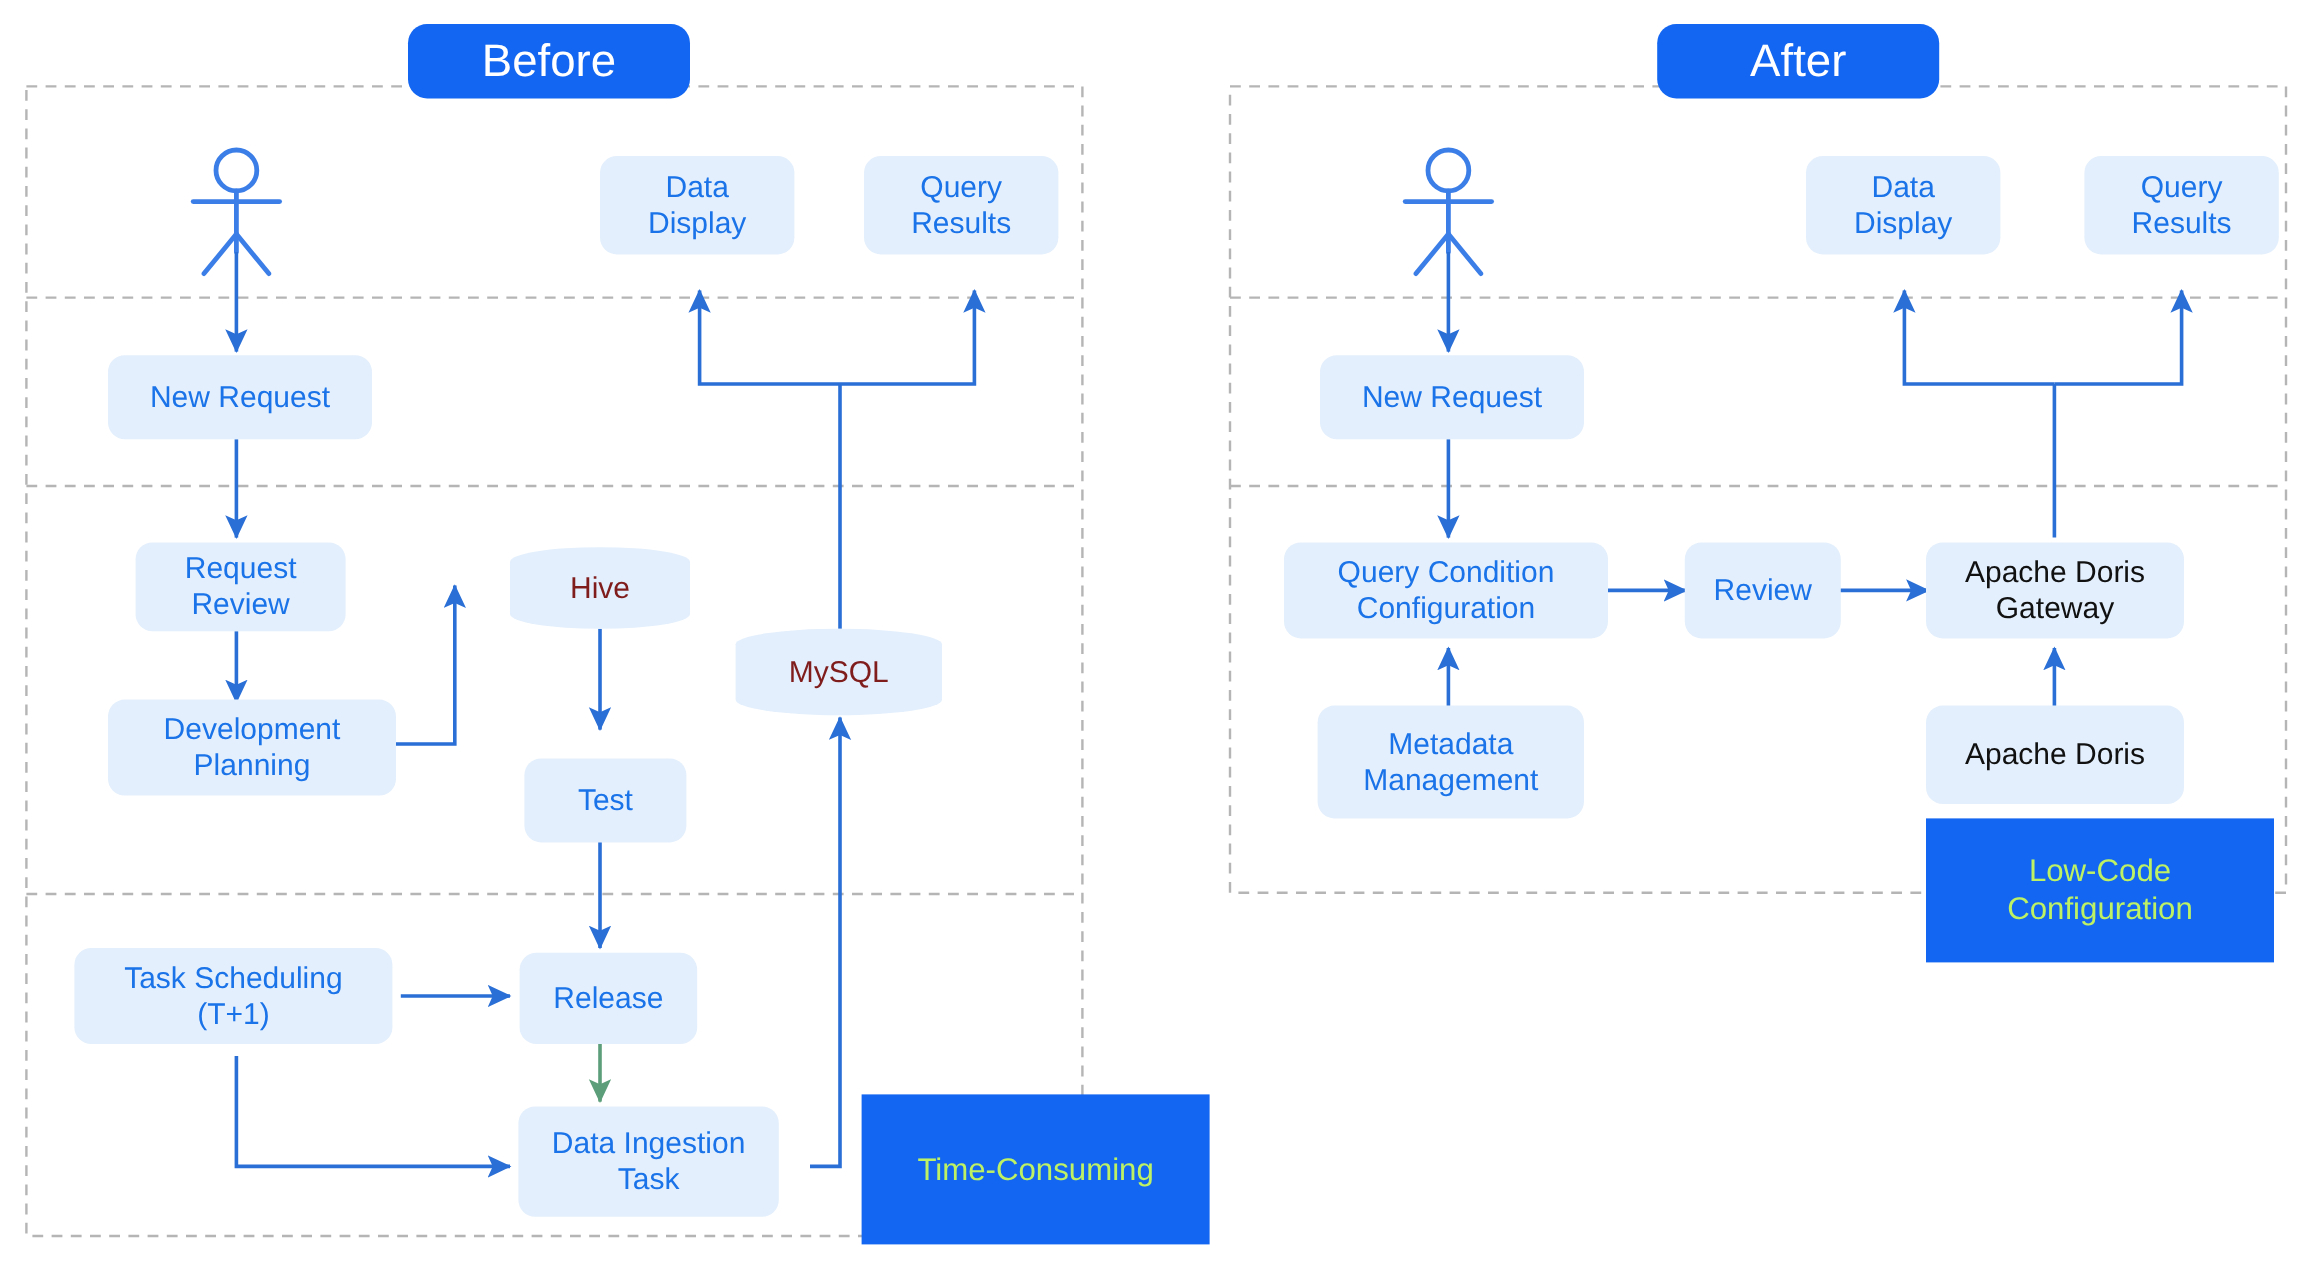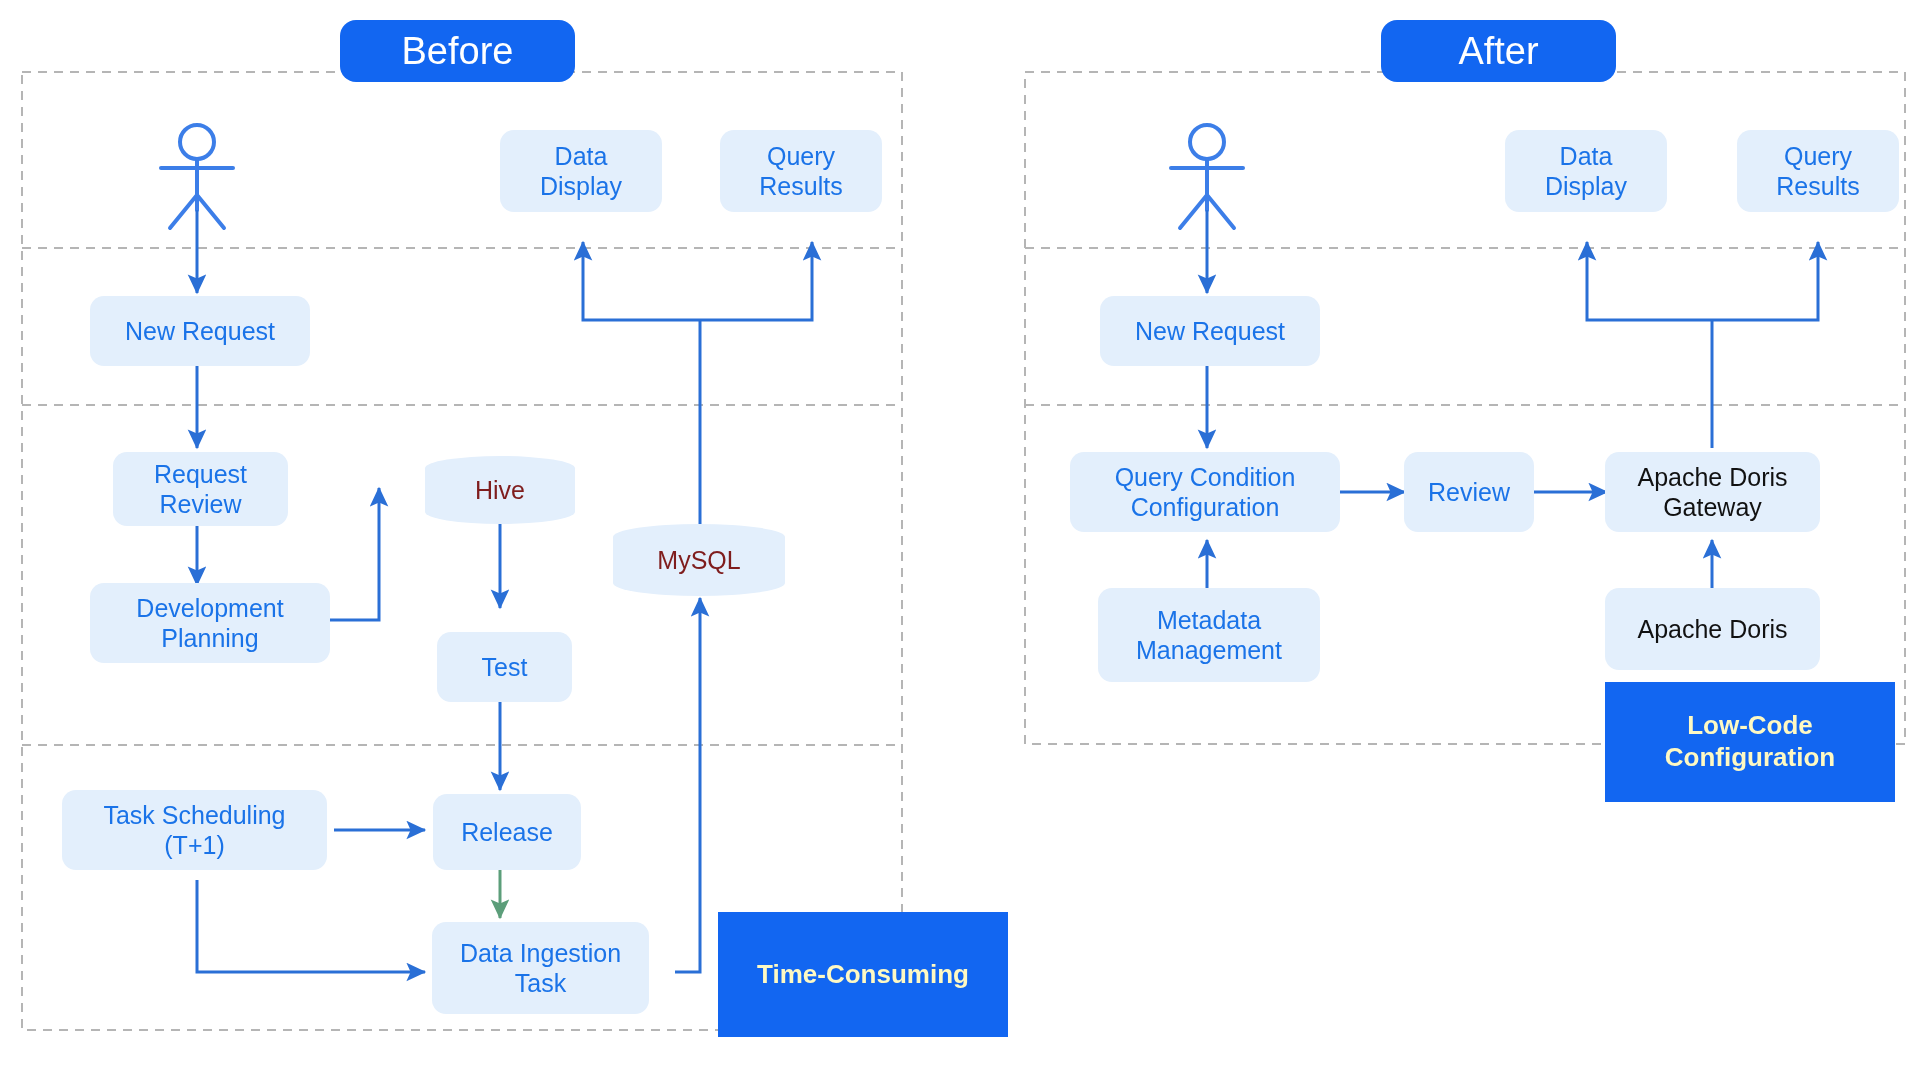--- a/index.html
+++ b/index.html
@@ -9,21 +9,21 @@
   svg#canvas{position:absolute;left:0;top:0;width:1920px;height:1068px;}
 
   .node{position:absolute;box-sizing:border-box;display:flex;align-items:center;
         justify-content:center;text-align:center;line-height:1.22;}
   .proc{background:#e3effc;border-radius:14px;color:#1a73e8;font-size:25px;}
   .proc.black{color:#111111;}
   .db{background:#e3effc;color:#7f1d1d;font-size:25px;
       border-radius:50% / 18%;}
   .folder{background:#e3effc;color:#1a73e8;font-size:25px;border-radius:14px;}
   .badge{background:#1266f1;color:#ffffff;border-radius:16px;font-size:38px;}
-  .flat{background:#1266f1;color:#fef9c3;font-size:26px;border-radius:0;font-weight:bold;}
+  .flat{background:#1266f1;color:#bef264;font-size:26px;border-radius:0;}
   .hidden-text{white-space:pre-line;}
 </style>
 </head>
 <body>
 
 <div id="stage">
 
   <svg id="canvas" xmlns="http://www.w3.org/2000/svg">
     <defs>
       <marker id="ah" markerWidth="9" markerHeight="9" refX="6.2" refY="3.1" orient="auto" markerUnits="strokeWidth">

